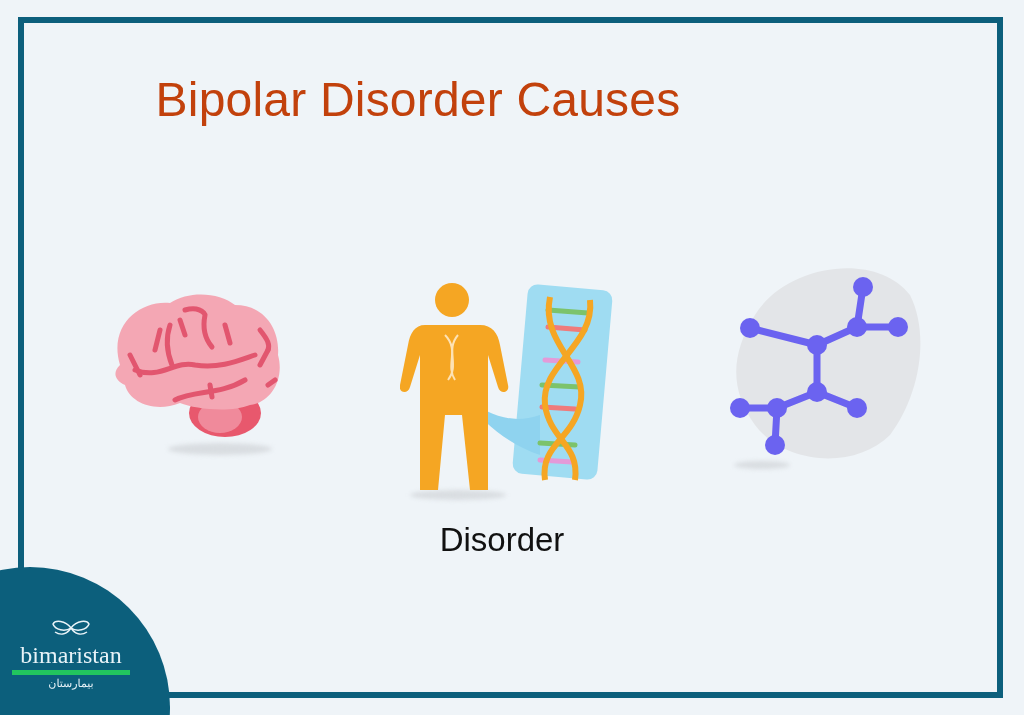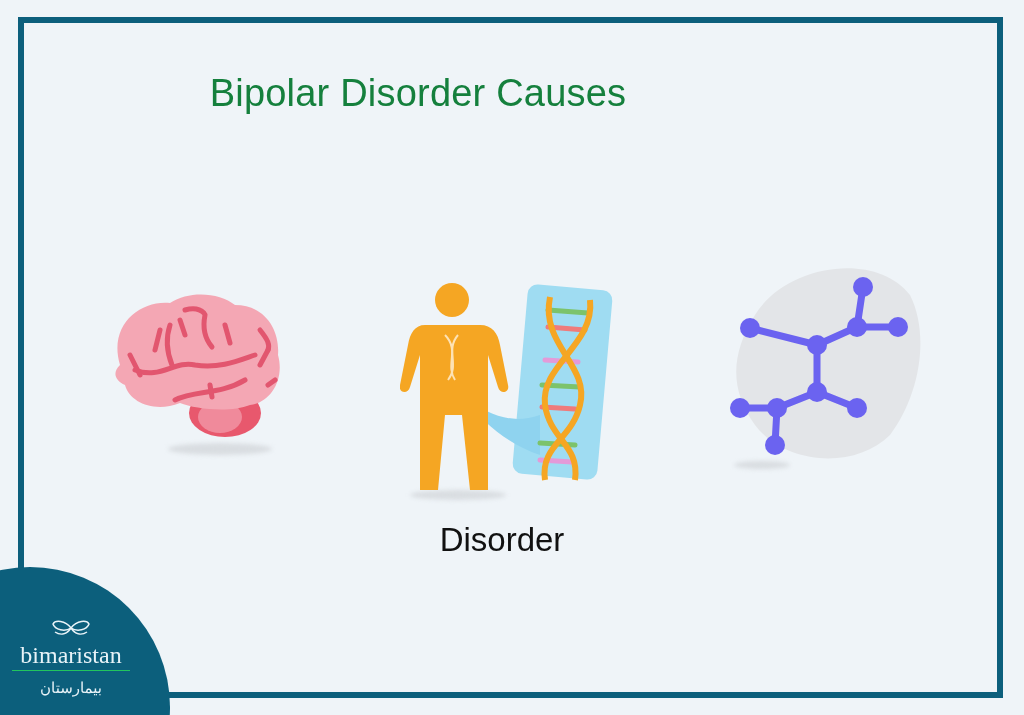--- a/index.html
+++ b/index.html
@@ -7,36 +7,36 @@
     width:1024px; height:715px; position:relative; overflow:hidden;
     background:#eff4f8;
     font-family:"Liberation Sans", sans-serif;
   }
   .frame {
     position:absolute; left:18px; top:17px; width:973px; height:669px;
     border:6px solid #0c5f7c; box-sizing:content-box;
   }
   .title {
     position:absolute; left:0; width:836px; top:72px; text-align:center;
-    font-size:38px; color:#15803d; letter-spacing:0.2px;
+    font-size:48px; color:#c2410c; letter-spacing:0.2px;
   }
   .label {
     position:absolute; text-align:center; font-size:33px; line-height:34px; color:#111;
   }
   .illus { position:absolute; }
   .shadow { position:absolute; border-radius:50%; background:#d9dde1; filter:blur(2px); }
   .logo-blob {
     position:absolute; left:-110px; top:567px; width:280px; height:280px;
     background:#0c5f7c; border-radius:50%;
   }
   .logo {
     position:absolute; left:12px; top:618px; width:118px; text-align:center; color:#e8f3f8;
   }
-  .logo .en { font-family:"Liberation Serif", serif; font-size:24px; line-height:26px; border-bottom:1px solid #22c55e; padding-bottom:2px; }
-  .logo .ar { font-size:15px; letter-spacing:2px; margin-top:8px;font-family:Liberation Serif, serif; }
+  .logo .en { font-family:"Liberation Serif", serif; font-size:24px; line-height:26px; border-bottom:5px solid #22c55e; padding-bottom:2px; }
+  .logo .ar { font-size:11px; letter-spacing:2px; margin-top:2px;font-family:Liberation Serif, serif; }
 </style>
 </head>
 <body>
 
 <div class="frame"></div>
 
 <div class="title">Bipolar Disorder Causes</div>
 
 <div class="shadow" style="left:168px;top:443px;width:104px;height:12px;"></div>
 <svg class="illus" style="left:100px;top:285px;" width="190" height="160" viewBox="0 0 190 160">

